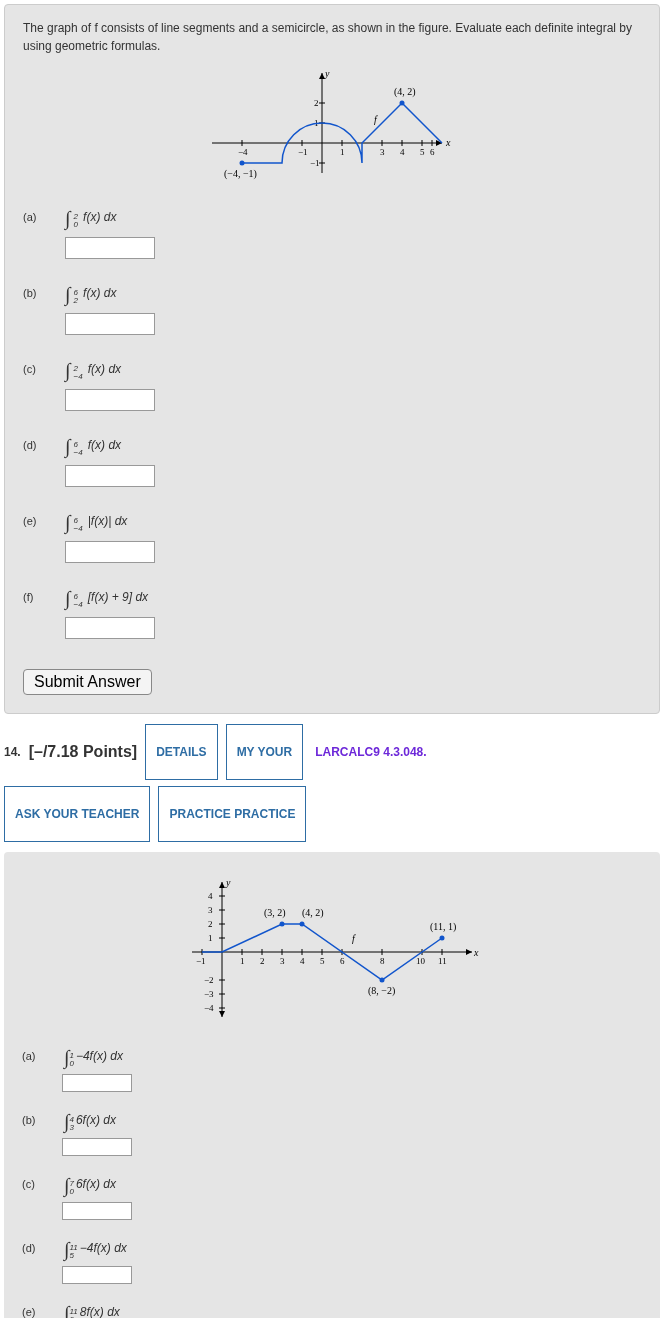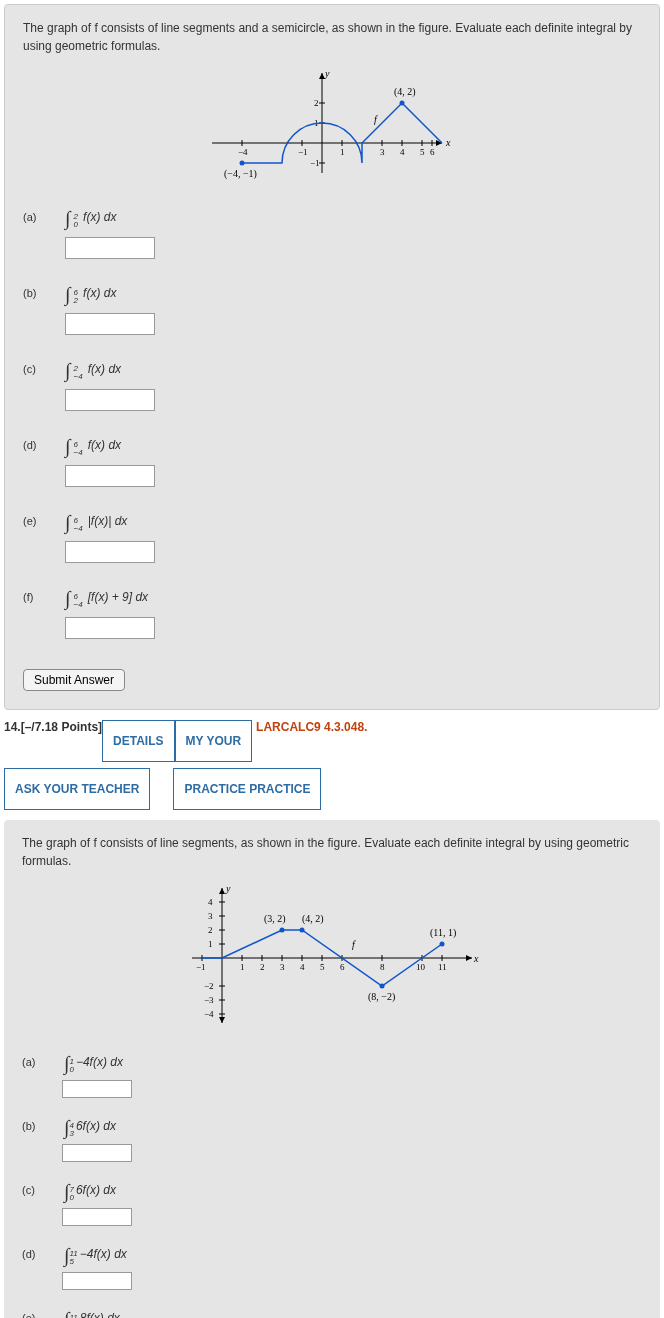--- a/index.html
+++ b/index.html
@@ -24,31 +24,31 @@
   .part-row { display:flex; align-items:center; gap:12px; margin-top:4px; }
   .part-label { width:30px; font-size:11px; }
   .integral { font-size:11px; font-style:italic; }
   .answer-box {
     border:1px solid #999; background:#fff; width:90px; height:22px;
     margin:6px 0 20px 42px; display:block;
   }
   .answer-box2 { width:70px; height:18px; margin:4px 0 14px 40px; }
   .submit-btn {
     border:1px solid #888; background:#f4f4f4; border-radius:4px;
-    padding:3px 10px; font-size:12px; cursor:pointer; margin-top:10px;
-  }
-  .qheader { display:flex; align-items:flex-start; padding:6px 4px 4px 4px; flex-wrap:wrap; }
+    padding:3px 10px; font-size:16px; cursor:pointer; margin-top:10px;
+  }
+  .qheader { display:flex; align-items:center; gap:8px; padding:6px 4px 4px 4px; flex-wrap:wrap; }
   .qnum { font-size:12px; font-weight:bold; }
-  .points { font-size:12px; font-weight:bold; }
+  .points { font-size:16px; font-weight:bold; }
   .pill-btn {
     border:1px solid #2e6da4; color:#2e6da4; background:#fff;
-    padding:13px 10px; font-size:12px; font-weight:bold; cursor:pointer;
-  }
-  .ref { font-size:12px; font-weight:bold; color:#c2410c; margin-left:4px;}
-  .subheader { display:flex; gap:23px; padding:2px 4px 6px 4px; }
+    padding:20px 10px; font-size:12px; font-weight:bold; cursor:pointer;
+  }
+  .ref { font-size:12px; font-weight:bold; color:#6d28d9; margin-left:4px;}
+  .subheader { display:flex; gap:8px; padding:2px 4px 6px 4px; }
   svg { font-family:'Times New Roman', serif; }
   .int-symbol { font-family:'Cambria Math', 'STIXGeneral', serif; font-size:20px; display:inline-block; position:relative; top:4px;}
   .limits { display:inline-flex; flex-direction:column; font-size:8px; line-height:8px; position:relative; top:-2px; margin-right:2px;}
   .integrand { font-style:italic; font-size:12px;}
 </style>
 </head>
 <body>
 
 <div class="question-block">
   <div class="prompt">The graph of f consists of line segments and a semicircle, as shown in the figure. Evaluate each definite integral by using geometric formulas.</div>
@@ -188,21 +188,20 @@
   <button class="pill-btn">DETAILS</button>
   <button class="pill-btn">MY YOUR</button>
   <span class="ref">LARCALC9 4.3.048.</span>
 </div>
 <div class="subheader">
   <button class="pill-btn">ASK YOUR TEACHER</button>
   <button class="pill-btn">PRACTICE PRACTICE</button>
 </div>
 
 <div class="question-block" style="border:none;">
-  <div class="prompt">The graph of f consists of line segments, as shown in the figure. Evaluate each definite integral by using geometric formulas.</div>
 
   <div class="figure-wrap">
     <svg width="300" height="150" viewBox="0 0 300 150">
 
       <line x1="10" y1="80" x2="290" y2="80" stroke="#000"></line>
       <polygon points="290,80 284,77 284,83" fill="#000"></polygon>
       <line x1="40" y1="10" x2="40" y2="145" stroke="#000"></line>
       <polygon points="40,10 37,16 43,16" fill="#000"></polygon>
       <polygon points="40,145 37,139 43,139" fill="#000"></polygon>
       <g stroke="#000">

